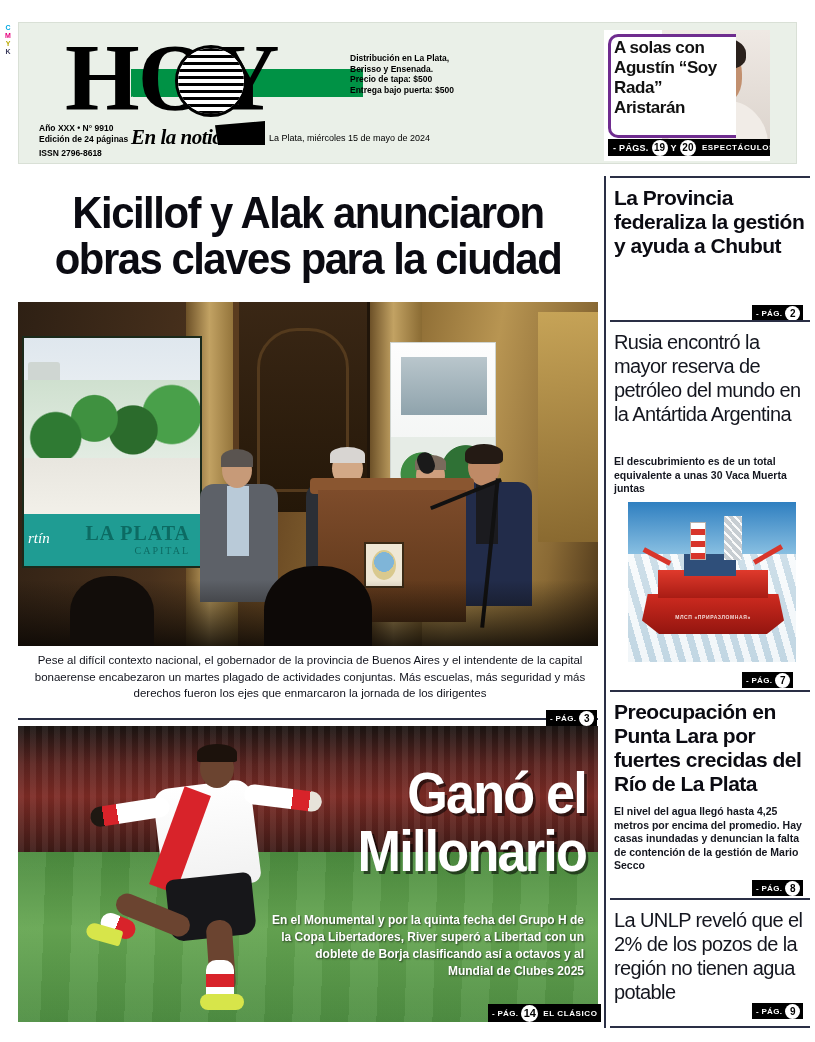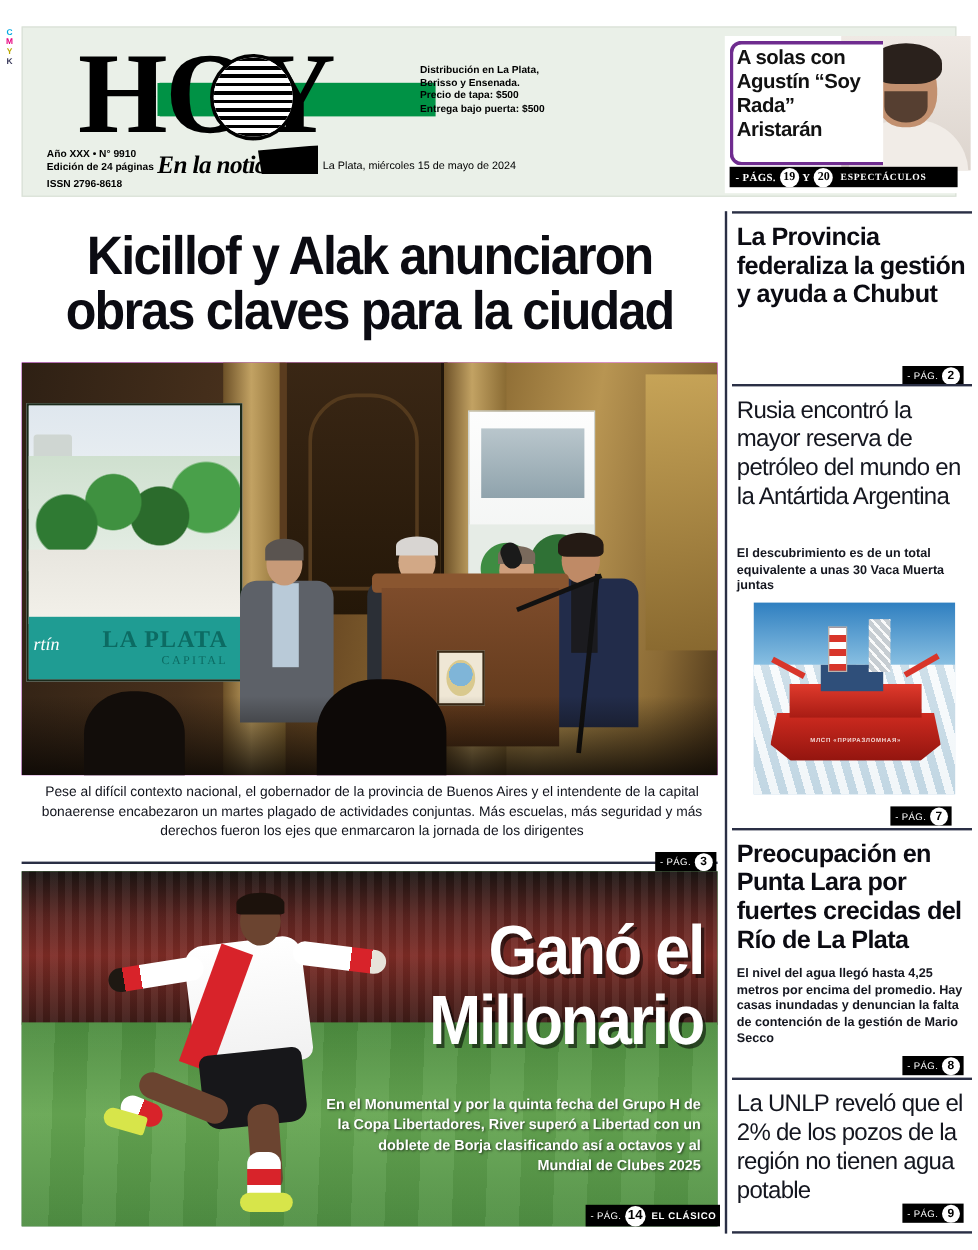--- a/index.html
+++ b/index.html
@@ -78,21 +78,21 @@
     position: absolute; left: 331px; top: 30px;
     font-size: 8.5px; font-weight: bold; line-height: 10.5px; color: #000;
   }
   .mast-date {
     position: absolute; left: 250px; top: 110px;
     font-size: 9px; color: #000;
   }
 
   
   .promo {
-    position: absolute; left: 604px; top: 30px; width: 205px; height: 131px;
+    position: absolute; left: 604px; top: 30px; width: 166px; height: 131px;
     background: #ffffff; overflow: hidden;
   }
   .promo-photo {
     position: absolute; right: 0; top: 0; width: 108px; height: 112px;
     background:
       radial-gradient(circle at 42% 30%, #c99a7d 0 17%, rgba(201,154,125,0) 18%),
       linear-gradient(#efe9e4, #dcd4cd);
     overflow: hidden;
   }
   .promo-face {
@@ -119,21 +119,20 @@
   }
   .promo-title {
     position: absolute; left: 10px; top: 8px; width: 122px;
     font-size: 17px; font-weight: bold; line-height: 20px;
     color: #111; letter-spacing: -0.4px;
   }
   .promo-bar {
     position: absolute; left: 4px; bottom: 5px; width: 190px; height: 17px;
     background: #000; display: flex; align-items: center; gap: 3px;
     padding-left: 5px;
-    font-family: Liberation Serif, serif;
   }
   .promo-bar .lbl {
     color: #fff; font-size: 9px; font-weight: bold; letter-spacing: .3px;
   }
   .pagecirc {
     display: inline-flex; align-items: center; justify-content: center;
     width: 16px; height: 16px; border-radius: 50%;
     background: #fff; color: #000; font-size: 10px; font-weight: bold;
   }
   .promo-bar .sec {
@@ -147,21 +146,21 @@
     text-align: center;
     font-family: "Liberation Sans Narrow", "Liberation Sans", sans-serif;
     font-weight: bold; font-size: 45px; line-height: 46px;
     letter-spacing: -1.6px; color: #0b0b12;
     transform: scaleX(0.93); transform-origin: center;
   }
 
   
   .photo-main {
     position: absolute; left: 18px; top: 302px; width: 580px; height: 344px;
-    overflow: hidden; background: #d946ef;
+    overflow: hidden; background: #701a75;
   }
   .pm-wall {
     position: absolute; inset: 0;
     background: linear-gradient(100deg,#2e2014 0%, #47301c 28%, #6b4a24 46%,
                 #8d6c34 62%, #b89552 76%, #8a6a35 90%, #4b3519 100%);
   }
   .pm-door {
     position: absolute; left: 215px; top: 0; width: 140px; height: 210px;
     background: linear-gradient(#3a2715,#241708);
     border-left: 6px solid #5a3c1f; border-right: 6px solid #20150a;
@@ -304,21 +303,21 @@
     text-align: center; font-size: 11.5px; line-height: 16.5px; color: #11131c;
   }
   .rule-left {
     position: absolute; left: 18px; top: 718px; width: 580px; height: 2px;
     background: #2a2f45;
   }
   .pagbadge {
     position: absolute; height: 16px; background: #000;
     display: flex; align-items: center; gap: 3px; padding: 0 3px 0 4px;
   }
-  .pagbadge .lbl { color:#fff; font-size: 8px; font-weight: normal; letter-spacing:.3px; }
+  .pagbadge .lbl { color:#fff; font-size: 8px; font-weight: bold; letter-spacing:.3px; }
   .pagbadge .circ {
     display:inline-flex; align-items:center; justify-content:center;
     width: 15px; height: 15px; border-radius: 50%;
     background:#fff; color:#000; font-size: 10px; font-weight: bold;
   }
   .badge-p3 { left: 546px; top: 710px; }
 
   
   .sports {
     position: absolute; left: 18px; top: 726px; width: 580px; height: 296px;

